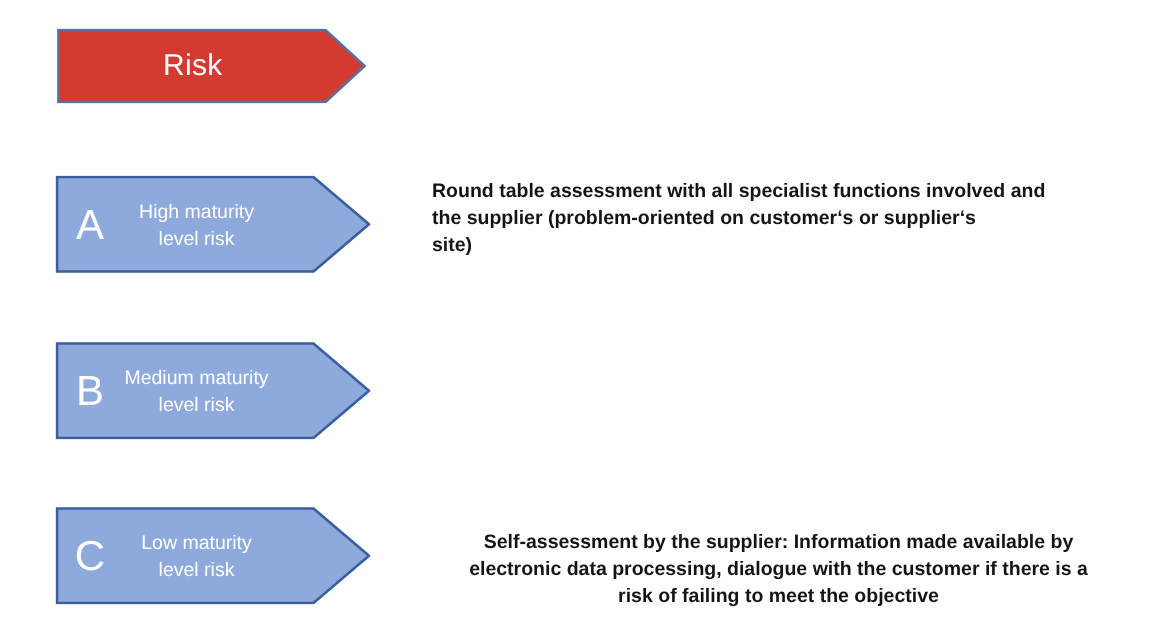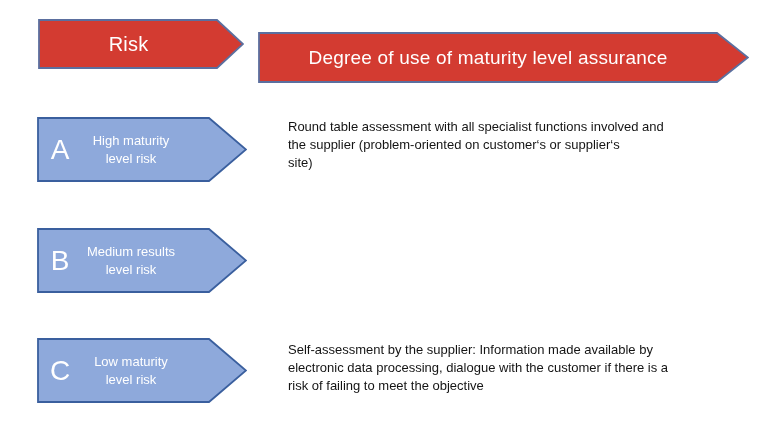--- a/index.html
+++ b/index.html
@@ -45,71 +45,65 @@
     position: absolute; left: 26px; right: 48px; top: 0; bottom: 0;
     display: flex; align-items: center; justify-content: center;
     text-align: center; font-size: 13px; line-height: 1.32;
     color: var(--header_text); white-space: pre-line;
   }
   .desc {
     position: absolute;
     left: 288px;
     width: 462px;
     font-size: 13px;
-    font-weight: 400;
+    font-weight: 700;
     line-height: 18px;
     color: var(--body_text);
     white-space: pre-line;
   }
 </style>
 </head>
 <body>
 
 <div class="canvas">
 
   <div class="arrow red" style="left:38px; top:19px; width:206px; height:50px;">
     <svg viewBox="0 0 206 50" preserveAspectRatio="none">
       <polygon points="1,1 179,1 205,25 179,49 1,49"></polygon>
     </svg>
     <div class="overlay header-label risk">Risk</div>
   </div>
 
-  <div class="arrow red" style="left:258px; top:32px; width:491px; height:51px;">
-    <svg viewBox="0 0 491 51" preserveAspectRatio="none">
-      <polygon points="1,1 459,1 490,25.5 459,50 1,50"></polygon>
-    </svg>
-    <div class="overlay header-label degree">Degree of use of maturity level assurance</div>
-  </div>
 
   <div class="arrow blue" style="left:37px; top:117px; width:210px; height:65px;">
     <svg viewBox="0 0 210 65" preserveAspectRatio="none">
       <polygon points="1,1 172,1 209,32.5 172,64 1,64"></polygon>
     </svg>
     <div class="letter">A</div>
     <div class="risk-label">High maturity
 level risk</div>
   </div>
   <div class="desc" style="top:118px;">Round table assessment with all specialist functions involved and
 the supplier (problem-oriented on customer‘s or supplier‘s
 site)</div>
 
   <div class="arrow blue" style="left:37px; top:228px; width:210px; height:65px;">
     <svg viewBox="0 0 210 65" preserveAspectRatio="none">
       <polygon points="1,1 172,1 209,32.5 172,64 1,64"></polygon>
     </svg>
     <div class="letter">B</div>
-    <div class="risk-label">Medium results
+    <div class="risk-label">Medium maturity
 level risk</div>
   </div>
 
   <div class="arrow blue" style="left:37px; top:338px; width:210px; height:65px;">
     <svg viewBox="0 0 210 65" preserveAspectRatio="none">
       <polygon points="1,1 172,1 209,32.5 172,64 1,64"></polygon>
     </svg>
     <div class="letter">C</div>
     <div class="risk-label">Low maturity
 level risk</div>
   </div>
-  <div class="desc" style="top:341px;">Self-assessment by the supplier: Information made available by
+  <div class="desc" style="top:352px;text-align:center;">Self-assessment by the supplier: Information made available by
 electronic data processing, dialogue with the customer if there is a
 risk of failing to meet the objective</div>
 
 </div>
 
 </body></html>

